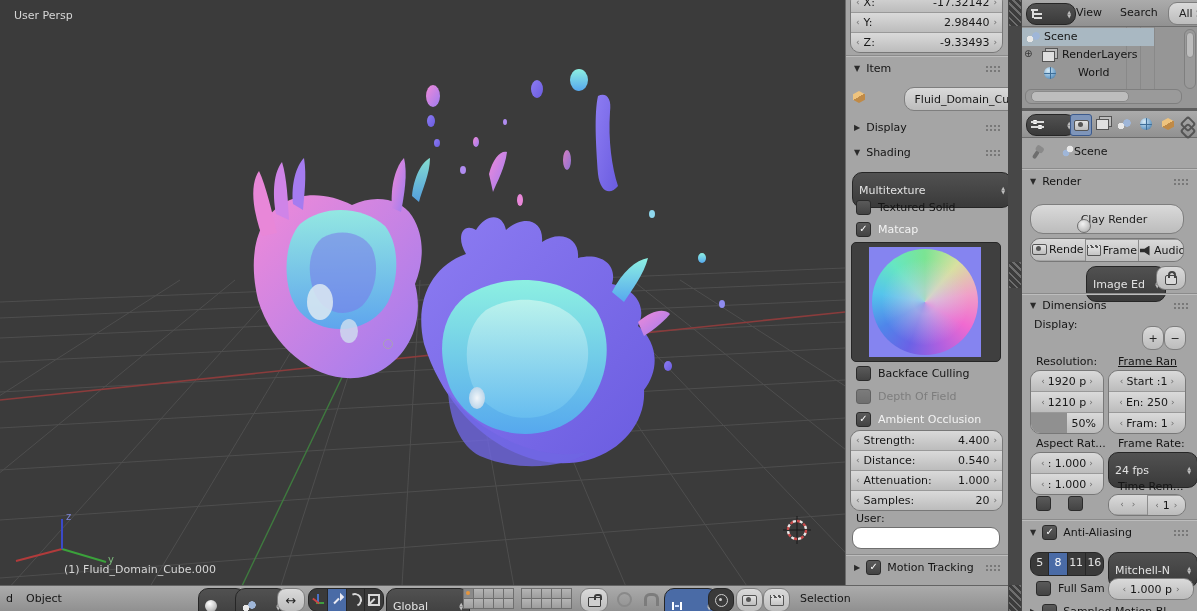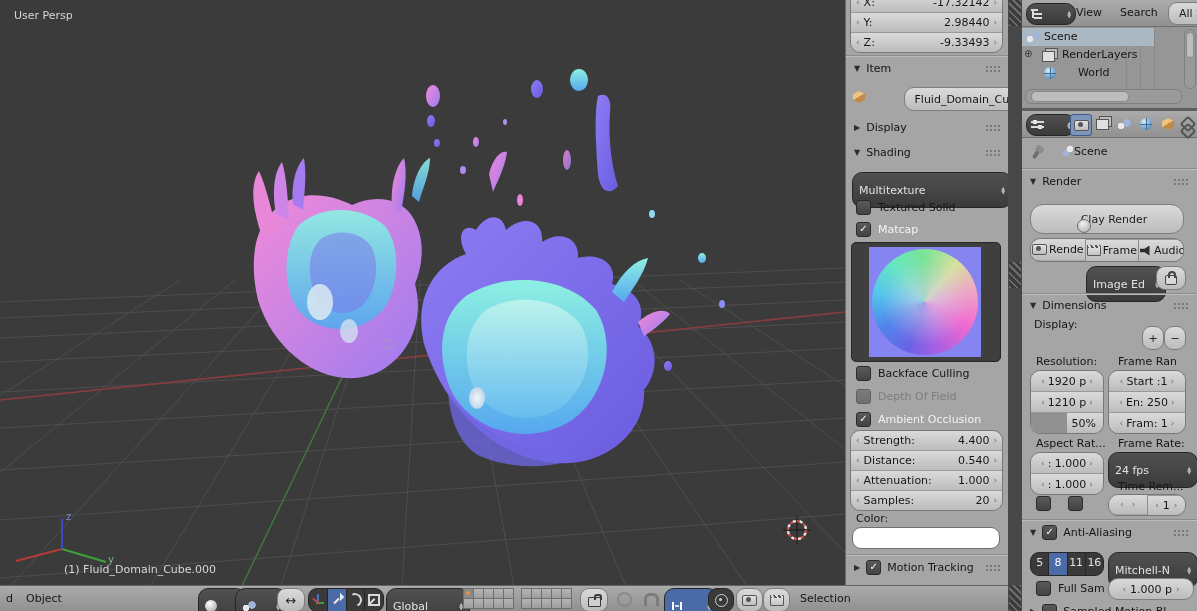--- a/index.html
+++ b/index.html
@@ -331,21 +331,21 @@
           <span class="st">›</span>
       </div>
       <div class="pill" style="height:19px;">
         <span class="st">‹</span>
           <span class="lab">Samples:</span>
         <span class="val">20</span>
           <span class="st">›</span>
       </div>
     </div>
 
-    <span class="abs lbl" style="left:10px;top:512px;">Color:</span>
+    <span class="abs lbl" style="left:10px;top:512px;">User:</span>
     <div class="abs" style="left:6px;top:527px;width:146px;height:20px;background:#fff;border:1px solid #6f6f6f;border-radius:9px;"></div>
 
     <div class="abs sepline" style="left:0;top:554px;width:163px;"></div>
     <div class="abs ph" style="left:8px;top:560px;width:148px;">
       <span class="tri">▶</span>
       <span class="cb">✓</span>
       <span>Motion Tracking</span>
       <span class="grip"></span>
     </div>
   </div>
@@ -478,21 +478,21 @@
       <span class="grip"></span>
     </div>
     <div class="abs lightbtn" style="left:120px;top:326px;width:20px;height:22px;">
         <span>+</span>
       </div>
     <div class="abs lightbtn" style="left:142px;top:326px;width:20px;height:22px;">
         <span>−</span>
       </div>
 
     <span class="abs lbl" style="left:14px;top:355px;">Resolution:</span>
-    <span class="abs lbl" style="left:96px;top:355px;">Frame Ran</span>
+    <span class="abs lbl" style="left:96px;top:355px;text-decoration:underline;">Frame Ran</span>
 
     <div class="abs stack" style="left:8px;top:370px;width:72px;">
       <div class="pill" style="height:20px;justify-content:center;gap:2px;">
         <span class="st">‹</span>
           <span>1920 p</span>
           <span class="st">›</span>
       </div>
       <div class="pill" style="height:20px;justify-content:center;gap:2px;">
         <span class="st">‹</span>
           <span>1210 p</span>

